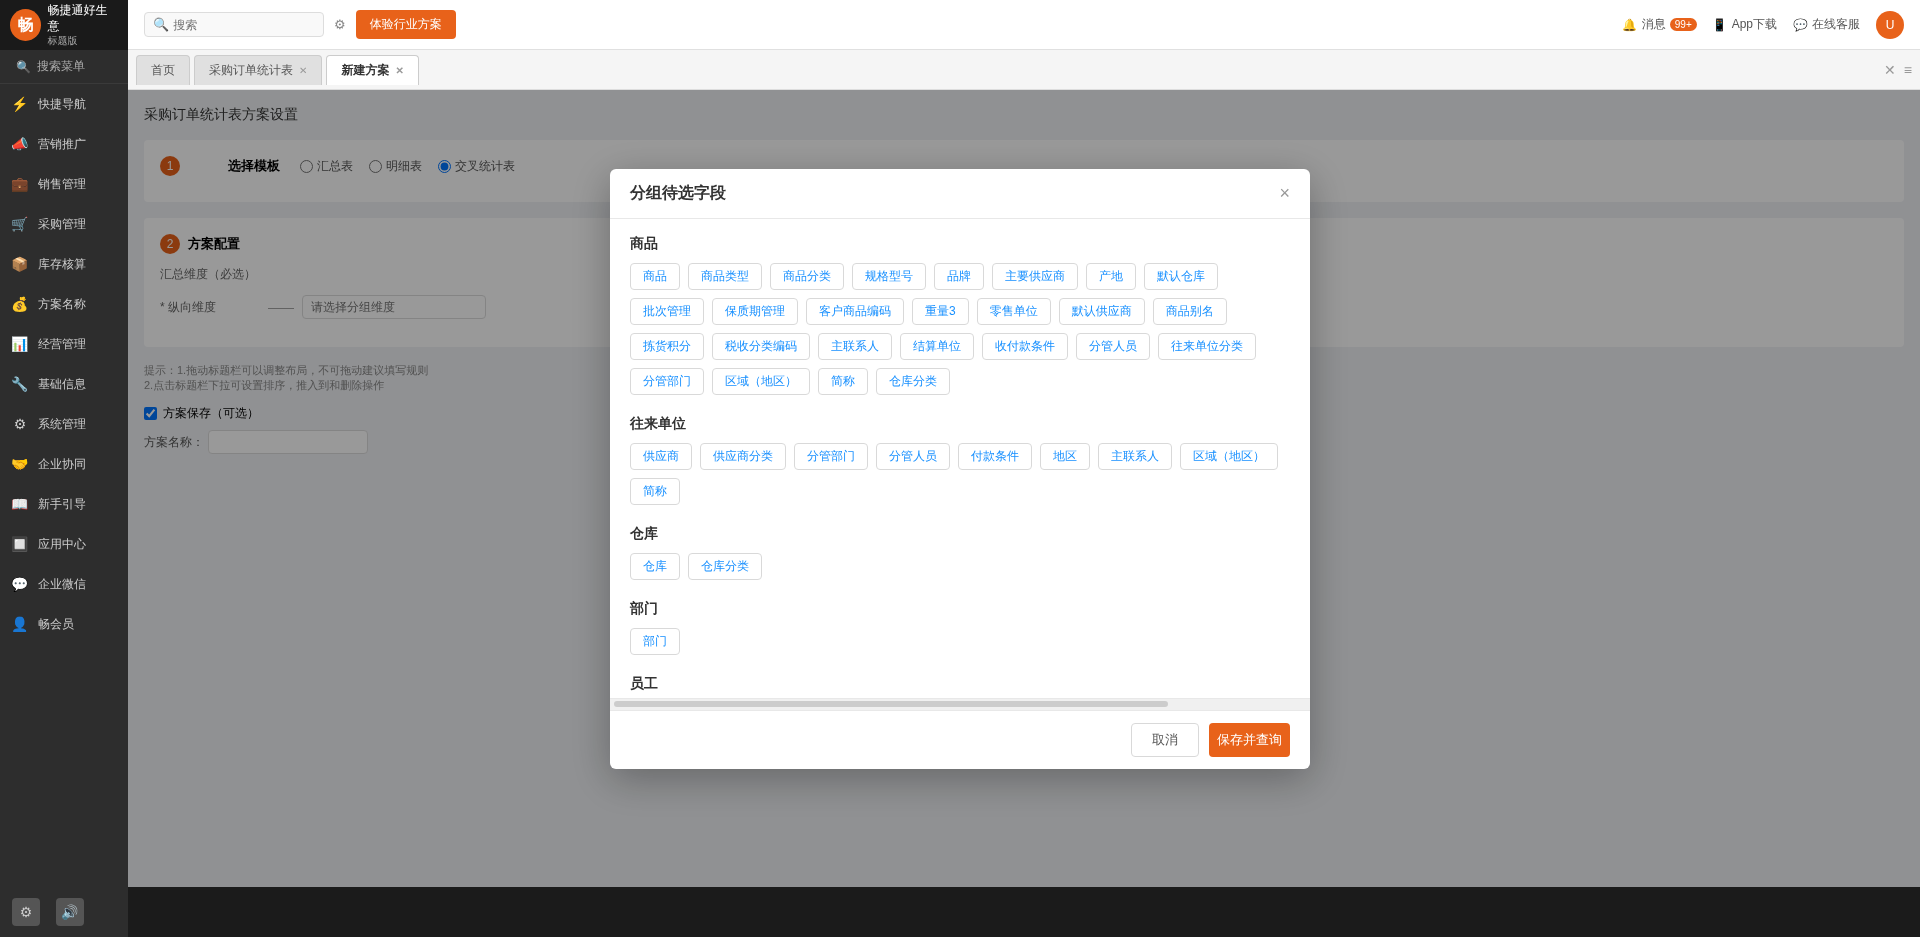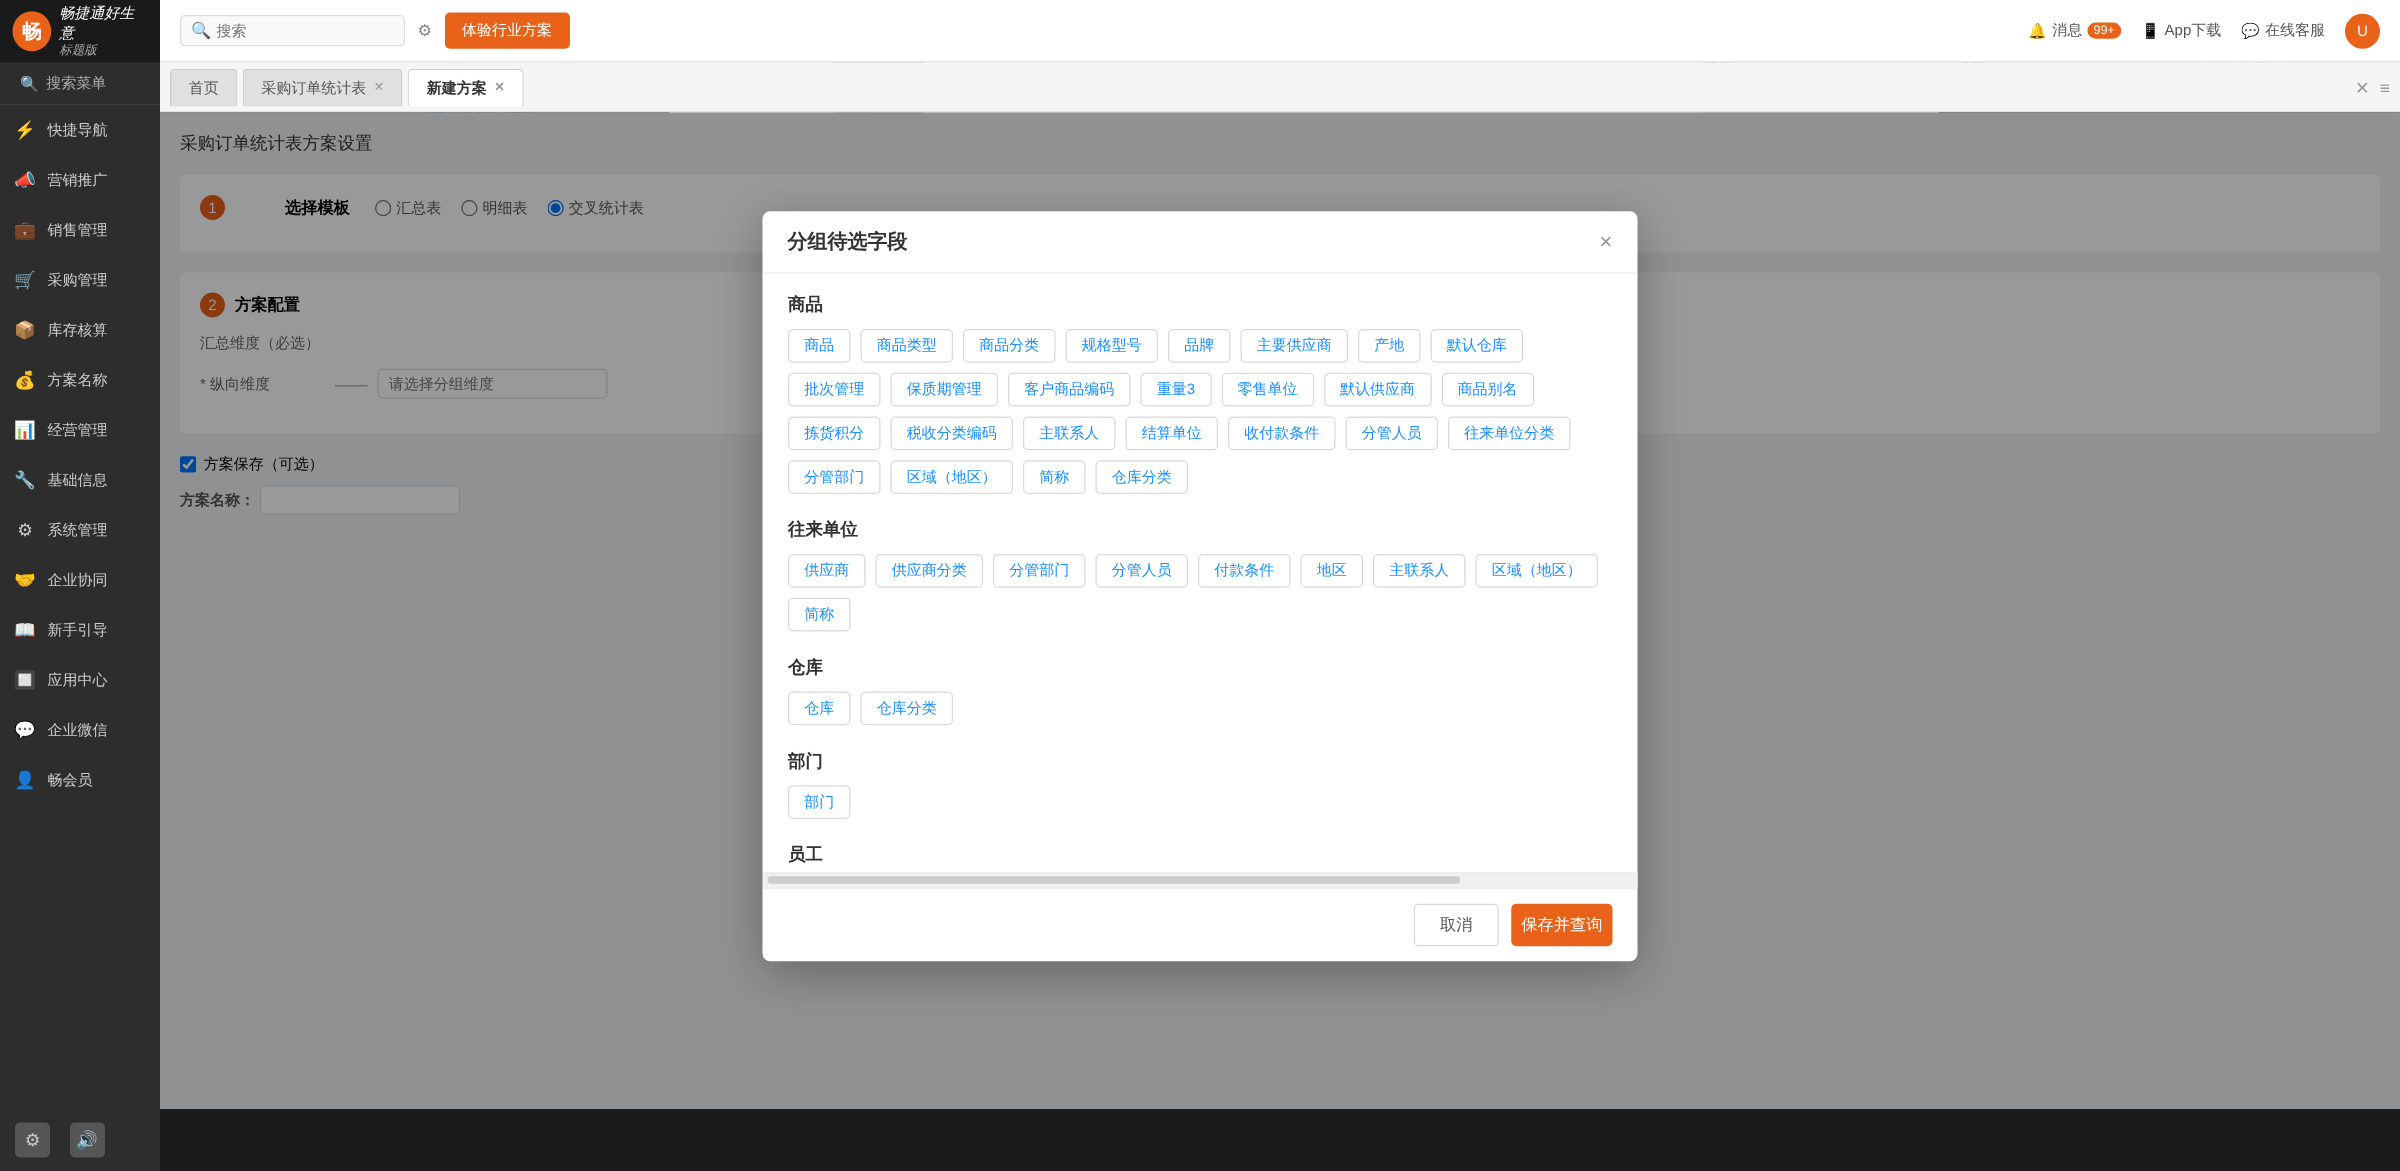--- a/index.html
+++ b/index.html
@@ -8,21 +8,21 @@
     
     .sidebar {
       position: fixed; left: 0; top: 0; width: 128px; height: 100%; background: #2d2d2d; color: #ccc; display: flex; flex-direction: column;
     }
     .sidebar-logo {
       display: flex; align-items: center; padding: 12px 10px; background: #1a1a1a; height: 50px;
     }
     .sidebar-logo-icon {
       width: 32px; height: 32px; background: #e8621a; border-radius: 50%; display: flex; align-items: center; justify-content: center; color: white; font-size: 16px; font-weight: bold; margin-right: 6px;
     }
-    .sidebar-logo-text { color: white; font-size: 12px; line-height: 1.3; font-style: italic; }
+    .sidebar-logo-text { color: white; font-size: 12px; line-height: 1.3; }
     .sidebar-search {
       display: flex; align-items: center; padding: 8px 10px; color: #aaa; cursor: pointer; font-size: 12px; border-bottom: 1px solid #3a3a3a;
     }
     .sidebar-search span { margin-left: 6px; }
     .sidebar-item {
       display: flex; align-items: center; padding: 10px 10px; color: #ccc; cursor: pointer; font-size: 12px; transition: background 0.2s;
     }
     .sidebar-item-icon { width: 20px; height: 20px; margin-right: 8px; display: flex; align-items: center; justify-content: center; font-size: 14px; }
     .sidebar-item-label { flex: 1; }
 
@@ -275,27 +275,31 @@
     <div class="form-row">
       <span class="form-label">汇总维度（必选）</span>
     </div>
     <div class="form-row">
       <span class="form-label">* 纵向维度</span>
       <span style="color:#999;margin:0 8px;">——</span>
       <input type="text" style="border: 1px solid rgb(221, 221, 221); border-radius: 4px; padding: 4px 8px; width: 184px; font-size: 12px;" placeholder="请选择分组维度">
     </div>
   </div>
 
+  <div style="font-size:11px;color:#888;margin-top:8px;">
+    <div>提示：1.拖动标题栏可以调整布局，不可拖动建议填写规则</div>
+    <div>2.点击标题栏下拉可设置排序，推入到和删除操作</div>
+  </div>
 
   <div style="display:flex;align-items:center;margin-top:12px;">
     <input type="checkbox" checked="" style="">
     <span style="margin-left:6px;font-size:12px;">方案保存（可选）</span>
   </div>
   <div style="display:flex;align-items:center;margin-top:8px;">
-    <span style="font-size:12px;color:#555;font-weight:bold;">方案名称：</span>
+    <span style="font-size:12px;color:#555;">方案名称：</span>
     <input type="text" style="border: 1px solid rgb(221, 221, 221); border-radius: 4px; padding: 4px 8px; width: 160px; font-size: 12px; margin-left: 4px;">
   </div>
 </div>
 
 <div class="modal-overlay"></div>
 
 <div class="modal">
   <div class="modal-header">
     <span class="modal-title">分组待选字段</span>
     <span class="modal-close">×</span>

